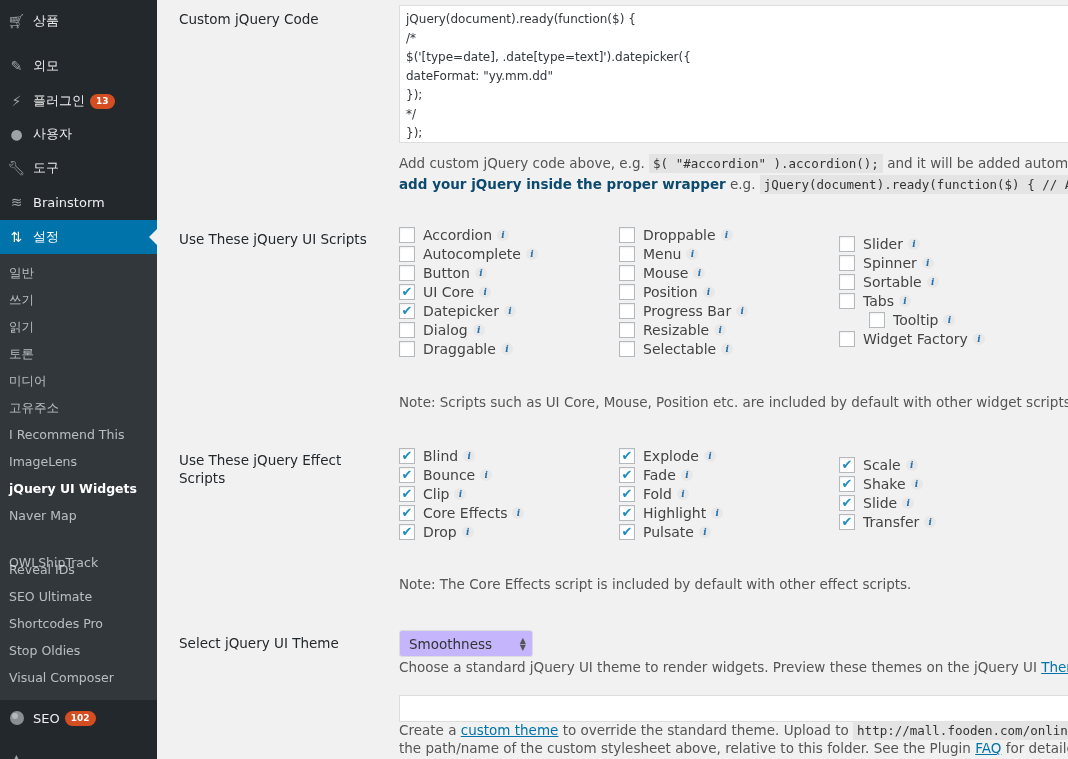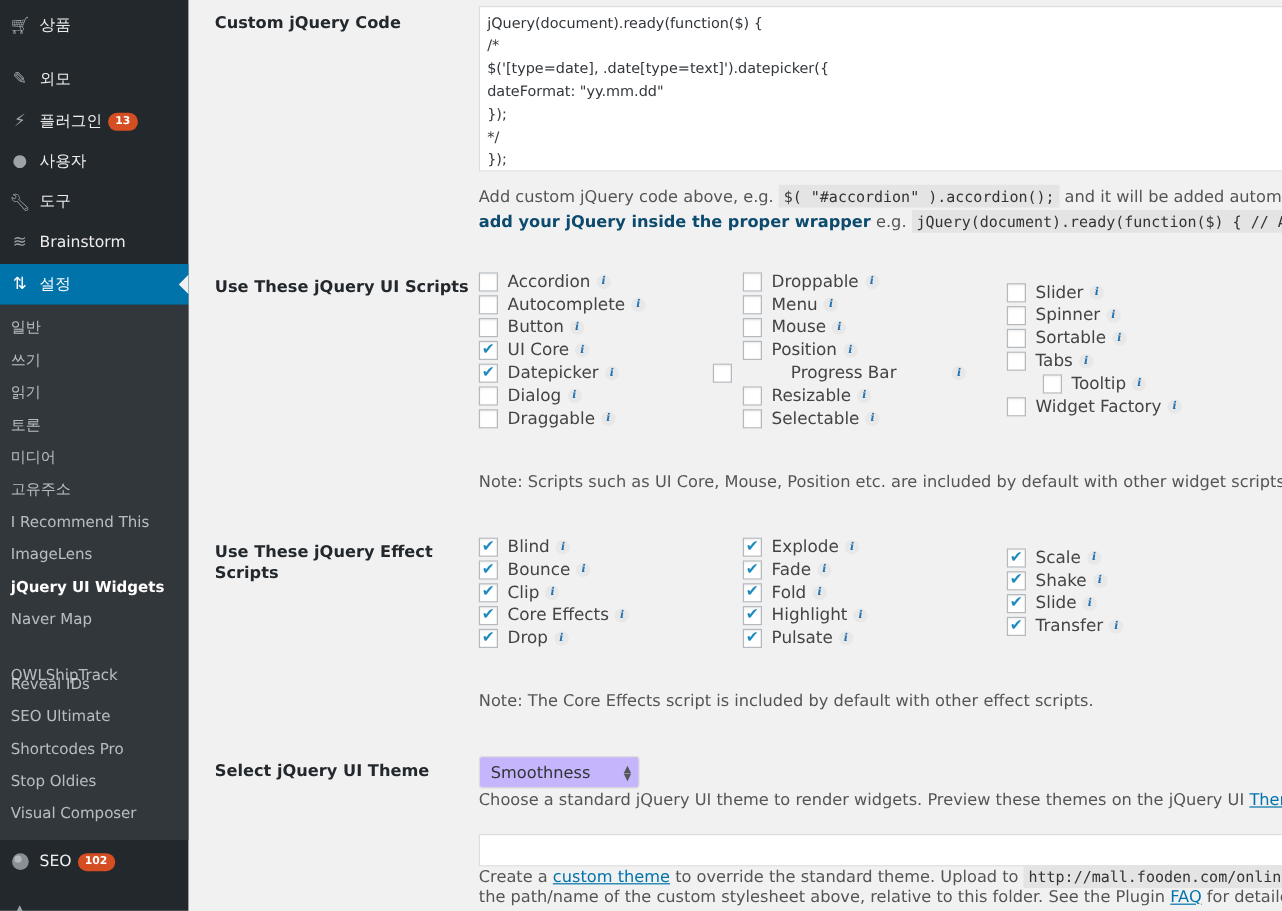--- a/index.html
+++ b/index.html
@@ -7,21 +7,21 @@
 #side{position:absolute;left:0;top:0;width:157px;height:759px;background:#23282d}
 .mi{position:absolute;left:0;width:157px;height:34px;display:flex;align-items:center;color:#eee;font-size:13px}
 .mi .ic{width:17px;height:17px;margin-left:8px;margin-right:8px;display:flex;align-items:center;justify-content:center;color:#9ea3a8;font-size:14px}
 .mi.cur{background:#0073aa;color:#fff}
 .mi.cur .ic{color:#fff}
 .cur-arrow{position:absolute;right:0;top:9px;width:0;height:0;border-top:8px solid transparent;border-bottom:8px solid transparent;border-right:8px solid #f1f1f1}
 .badge{display:inline-block;background:#d54e21;color:#fff;font-size:9px;font-weight:bold;border-radius:10px;padding:2px 6px;margin-left:5px;line-height:11px}
 #sub{position:absolute;left:0;top:254px;width:157px;height:446px;background:#32373c}
 .si{position:absolute;left:9px;font-size:12.5px;color:rgba(240,245,250,.7);height:20px;line-height:20px;white-space:nowrap}
 .si.cur{color:#fff;font-weight:bold}
-.lbl{position:absolute;left:179px;font-size:13.5px;font-weight:bold;color:#23282d;line-height:18px}
+.lbl{position:absolute;left:179px;font-size:13.5px;font-weight:normal;color:#23282d;line-height:18px}
 #code{position:absolute;left:399px;top:5px;width:680px;height:138px;background:#fff;border:1px solid #ddd;padding:4px 6px;font-size:12px;line-height:19px;color:#32373c;white-space:pre}
 .desc{position:absolute;left:399px;font-size:13.5px;color:#555;white-space:nowrap;line-height:21px}
 code{font-family:"DejaVu Sans Mono","Liberation Mono",monospace;background:#e4e4e4;padding:2px 4px;font-size:12.5px;color:#333}
 .cbrow{position:absolute;height:19px;display:flex;align-items:center;font-size:14px;color:#444;white-space:nowrap}
 .cb{width:16px;height:16px;border:1px solid #b4b9be;background:#fff;margin-right:8px;display:flex;align-items:center;justify-content:center;color:#1e8cbe;font-size:13px;font-weight:bold;box-shadow:inset 0 1px 2px rgba(0,0,0,.07)}
 .info{display:inline-flex;width:12px;height:12px;border-radius:6px;background:#e8e8e8;color:#2271b1;font-size:9px;font-style:italic;font-weight:bold;align-items:center;justify-content:center;margin-left:5px;font-family:"DejaVu Serif",serif}
 .note{position:absolute;left:399px;font-size:13.5px;color:#555;white-space:nowrap}
 #sel{position:absolute;left:399px;top:630px;width:134px;height:27px;background:#c4b5fd;border:1px solid #ddd;border-radius:3px;font-size:13.5px;padding:5px 9px;color:#333}
 #sel .arr{position:absolute;right:6px;top:6px;font-size:8px;line-height:7px;color:#555}
 #css-in{position:absolute;left:399px;top:695px;width:680px;height:27px;background:#fff;border:1px solid #ddd}
@@ -165,21 +165,21 @@
     <div class="cbrow" style="left: 619px; top: 263px;">
       <span class="cb"></span>
       <span>Mouse</span>
       <span class="info">i</span>
     </div>
     <div class="cbrow" style="left: 619px; top: 282px;">
       <span class="cb"></span>
       <span>Position</span>
       <span class="info">i</span>
     </div>
-    <div class="cbrow" style="left: 594px; top: 301px; gap: 41px;">
+    <div class="cbrow" style="left: 619px; top: 301px;">
       <span class="cb"></span>
       <span>Progress Bar</span>
       <span class="info">i</span>
     </div>
     <div class="cbrow" style="left: 619px; top: 320px;">
       <span class="cb"></span>
       <span>Resizable</span>
       <span class="info">i</span>
     </div>
     <div class="cbrow" style="left: 619px; top: 339px;">

